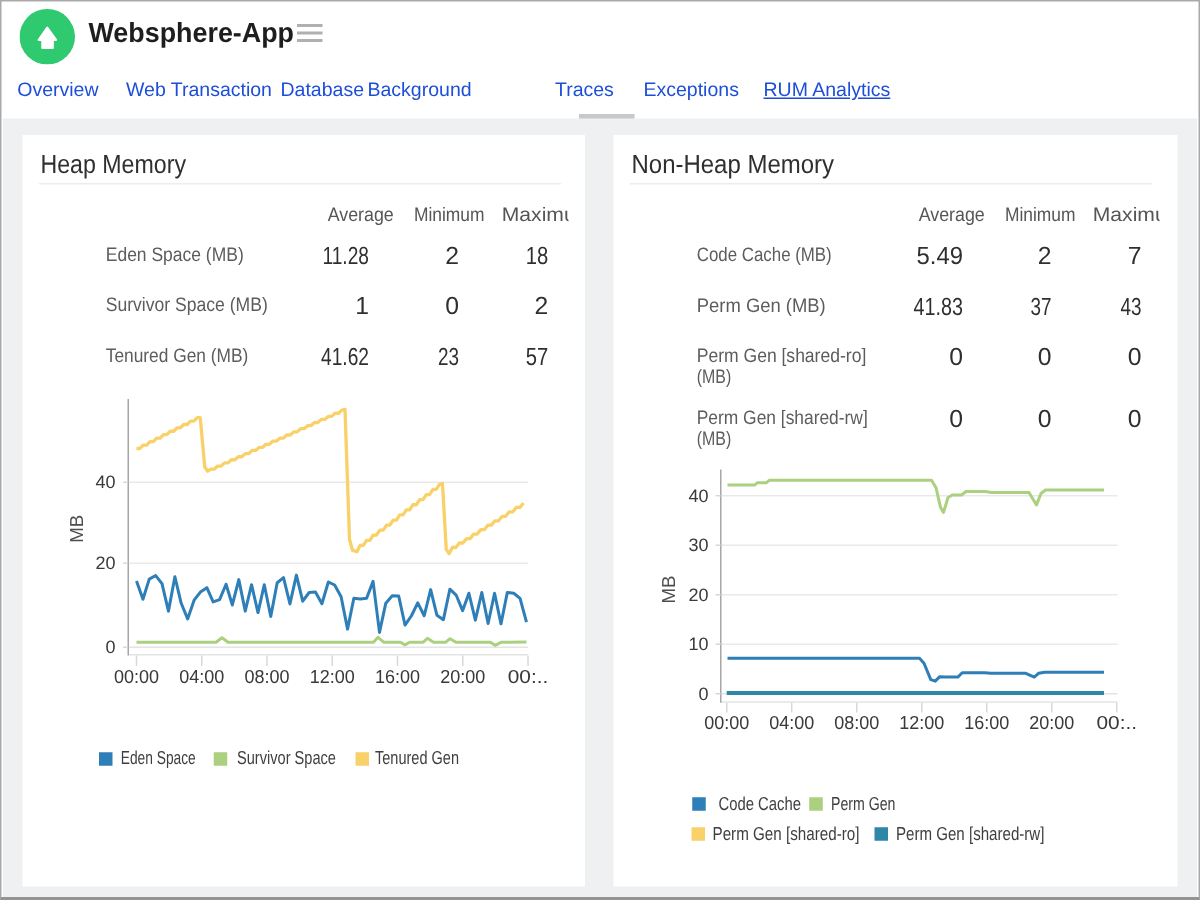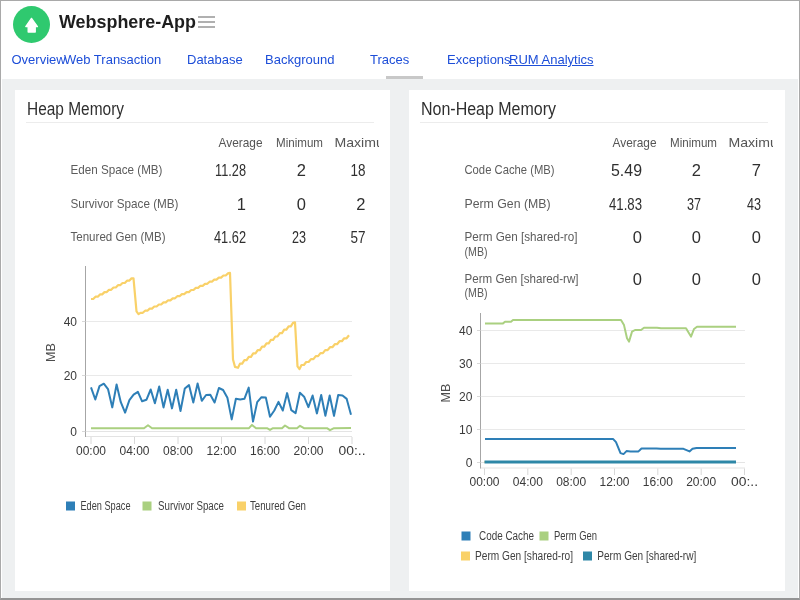--- a/index.html
+++ b/index.html
@@ -16,26 +16,26 @@
   </svg>
   <svg class="abs" style="left:0;top:0" width="230" height="45" viewBox="0 0 230 45">
     <text x="58" y="26.8" font-size="18.5" font-weight="bold" fill="#1e1e1e" textLength="137" lengthAdjust="spacingAndGlyphs" font-family="Liberation Sans, sans-serif">Websphere-App</text>
   </svg>
   <div class="abs" style="left:197px;top:15px;width:17px;">
     <div style="height:2px;background:#b0b0b0;margin-bottom:3px;"></div>
     <div style="height:2px;background:#b0b0b0;margin-bottom:3px;"></div>
     <div style="height:2px;background:#b0b0b0;"></div>
   </div>
   <div class="abs tab" style="left:10.5px;">Overview</div>
-  <div class="abs tab" style="left:63px;">Web Transaction</div>
+  <div class="abs tab" style="left:83px;">Web Transaction</div>
   <div class="abs tab" style="left:186px;text-align:right;">Database</div>
-  <div class="abs tab" style="left:264px;">Background</div>
+  <div class="abs tab" style="left:244px;">Background</div>
   <div class="abs tab" style="left:337px;margin-left:32px;">Traces</div>
   <div class="abs tab" style="left:390px;color:#ef4444;font-weight:normal;margin-top:28px;">JVM</div>
-  <div class="abs tab" style="left:446px;text-align:center;">Exceptions</div>
+  <div class="abs tab" style="left:428px;text-align:center;">Exceptions</div>
   <div class="abs tab" style="left:508px;text-decoration:underline;">RUM Analytics</div>
   <div class="abs" style="left:385px;top:75px;width:37px;height:3.5px;background:#c8c8c8;"></div>
   <div class="abs" id="graybg"></div>
   <div class="abs panel" style="left:14px;top:89px;width:375px;height:501px;"></div>
   <div class="abs panel" style="left:408px;top:89px;width:376px;height:501px;"></div>
   <svg class="abs" style="left:14px;top:89px;" width="375" height="501" viewBox="0 0 375 501">
     <text x="12" y="25" font-size="17.5" fill="#2f2f2f" textLength="97" lengthAdjust="spacingAndGlyphs">Heap Memory</text>
     <line x1="11" y1="32.5" x2="359" y2="32.5" stroke="#ececec" stroke-width="1"></line>
     <clipPath id="clipL">
         <rect x="0" y="35" width="364" height="265"></rect>

